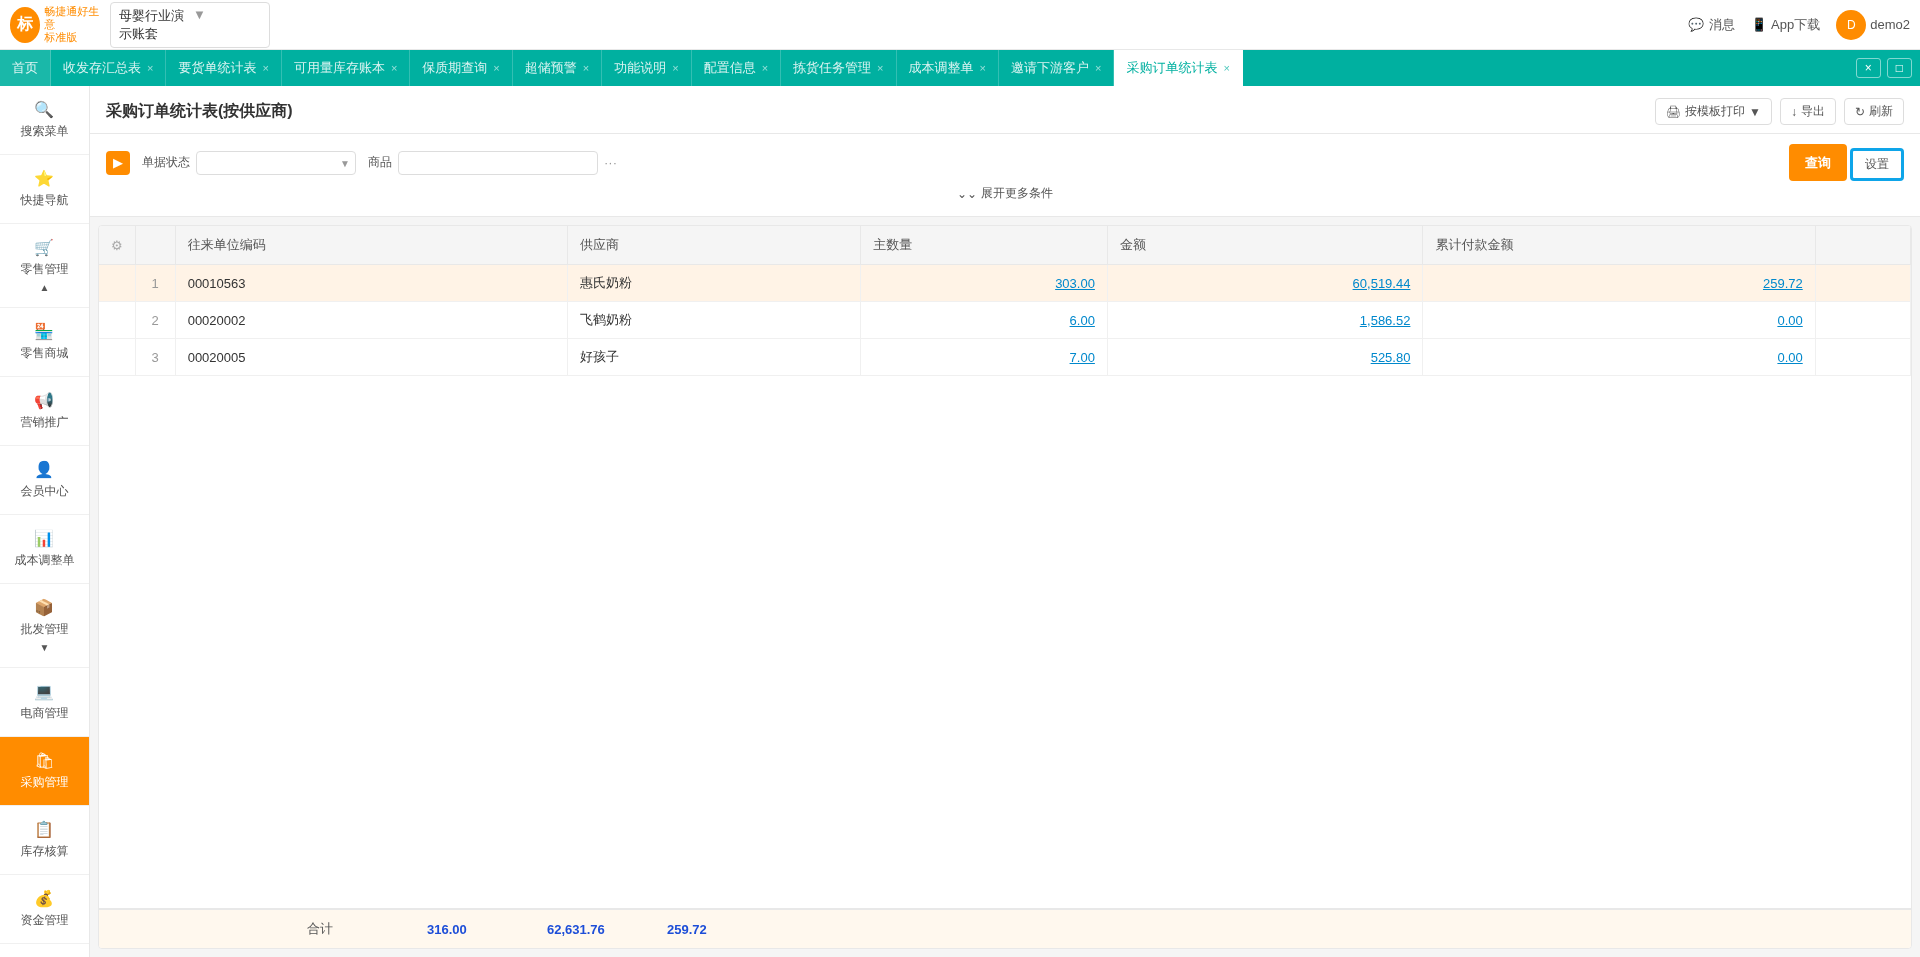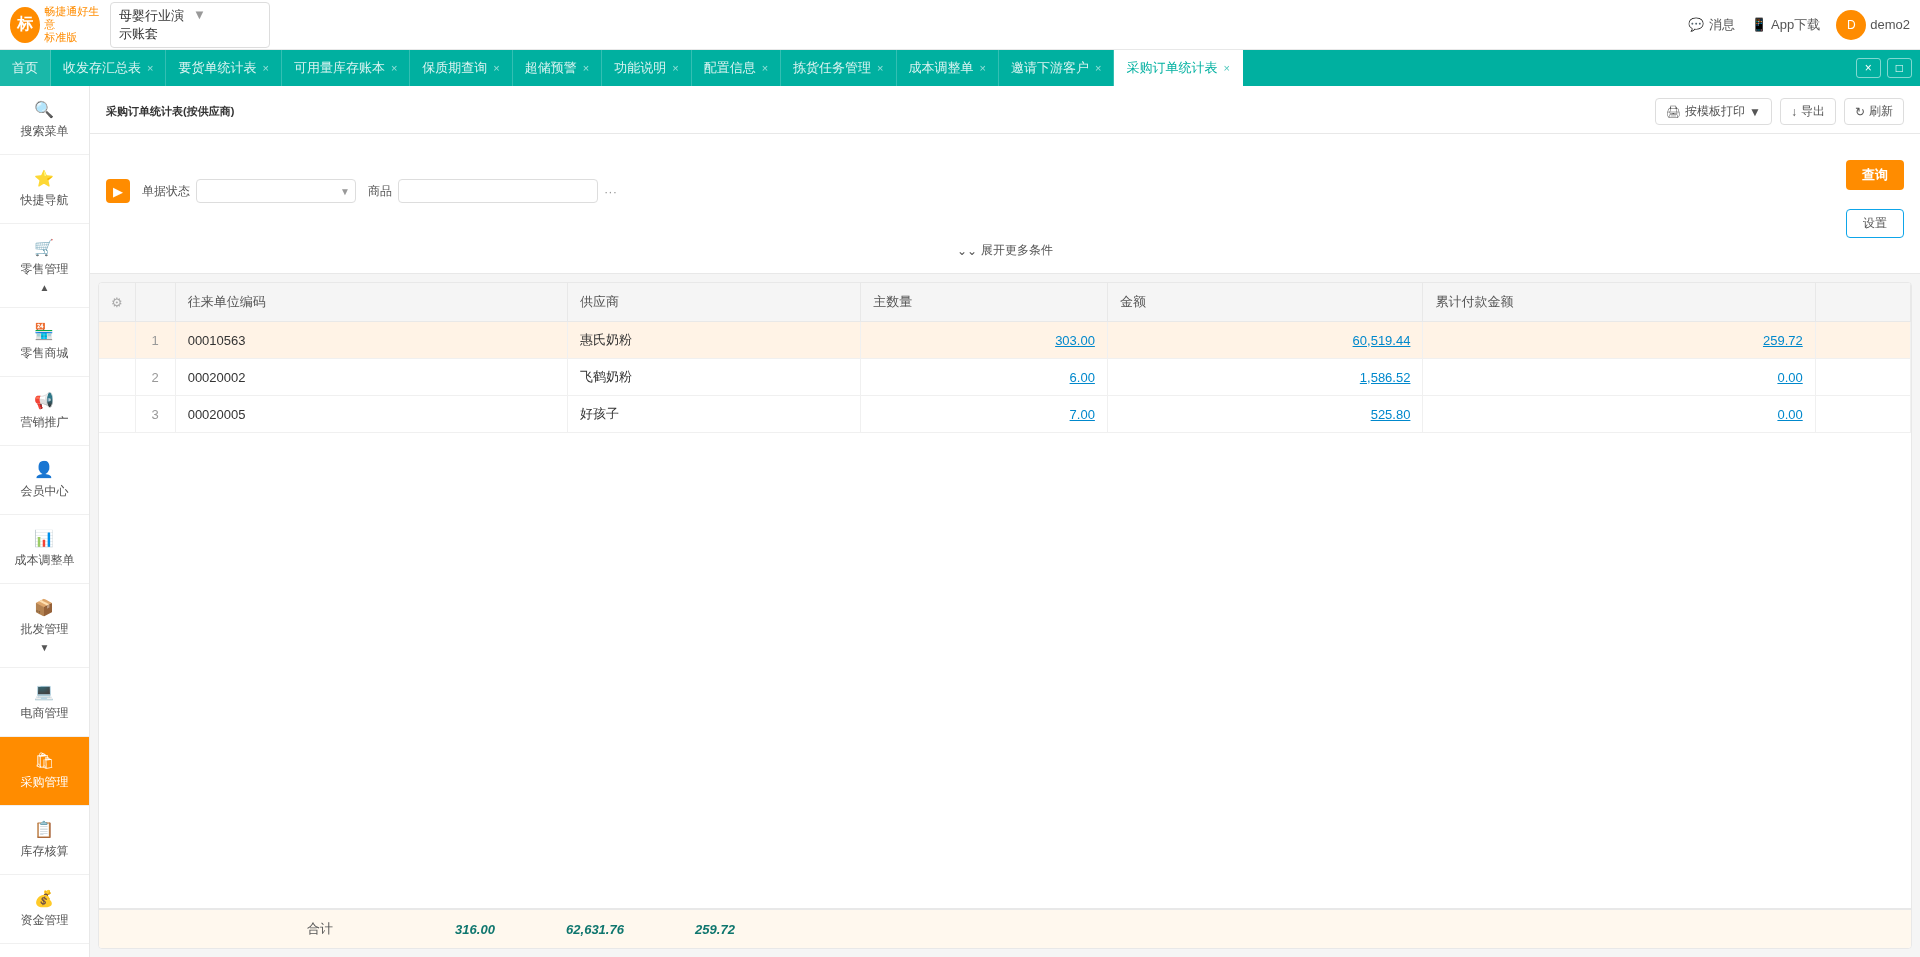--- a/index.html
+++ b/index.html
@@ -35,63 +35,63 @@
     .sidebar-item { display: flex; flex-direction: column; align-items: center; justify-content: center; padding: 14px 4px; cursor: pointer; color: #555; font-size: 12px; text-align: center; border-bottom: 1px solid #f0f0f0; gap: 4px; }
     .sidebar-item.active { background: #ff8c00; color: #fff; }
     .sidebar-item .s-icon { font-size: 16px; }
     .sidebar-item .arrow-down { font-size: 10px; }
 
     
     .content-area { flex: 1; display: flex; flex-direction: column; overflow: hidden; background: #f5f5f5; }
 
     
     .page-header { background: #fff; padding: 12px 16px 8px; border-bottom: 1px solid #e8e8e8; flex-shrink: 0; display: flex; align-items: center; justify-content: space-between; }
-    .page-title { font-size: 11px; font-weight: bold; color: #333; }
+    .page-title { font-size: 16px; font-weight: bold; color: #333; }
     .page-header-actions { display: flex; align-items: center; gap: 8px; }
     .btn-print { display: flex; align-items: center; gap: 4px; border: 1px solid #ddd; background: #fff; padding: 4px 10px; border-radius: 4px; cursor: pointer; font-size: 12px; color: #555; }
     .btn-export { display: flex; align-items: center; gap: 4px; border: 1px solid #ddd; background: #fff; padding: 4px 10px; border-radius: 4px; cursor: pointer; font-size: 12px; color: #555; }
     .btn-refresh { display: flex; align-items: center; gap: 4px; border: 1px solid #ddd; background: #fff; padding: 4px 10px; border-radius: 4px; cursor: pointer; font-size: 12px; color: #555; }
 
     
     .filter-bar { background: #fff; padding: 10px 16px; border-bottom: 1px solid #e8e8e8; flex-shrink: 0; }
     .filter-row { display: flex; align-items: center; gap: 12px; flex-wrap: wrap; }
     .filter-group { display: flex; align-items: center; gap: 6px; }
     .filter-label { font-size: 12px; color: #555; white-space: nowrap; }
     .filter-date-btns { display: flex; gap: 2px; }
     .date-btn { padding: 2px 6px; border: 1px solid #ddd; background: #fff; border-radius: 3px; cursor: pointer; font-size: 12px; color: #555; }
     .date-btn.custom { background: #ff8c00; color: #fff; border-color: #ff8c00; border-radius: 3px; padding: 2px 6px; font-size: 12px; }
     .date-range { font-size: 12px; color: #555; }
     .filter-select { border: 1px solid #ddd; border-radius: 4px; padding: 4px 24px 4px 8px; font-size: 12px; background: #fff; min-width: 160px; appearance: none; cursor: pointer; }
     .select-wrapper { position: relative; display: inline-block; }
     .select-wrapper::after { content: '▼'; position: absolute; right: 6px; top: 50%; transform: translateY(-50%); font-size: 10px; color: #999; pointer-events: none; }
     .filter-input { border: 1px solid #ddd; border-radius: 4px; padding: 4px 8px; font-size: 12px; min-width: 200px; }
     .filter-more-btn { display: flex; align-items: center; gap: 4px; cursor: pointer; color: #555; font-size: 12px; margin: 0 auto; }
     .btn-query { background: #ff8c00; color: #fff; border: none; border-radius: 4px; padding: 6px 16px; cursor: pointer; font-size: 13px; font-weight: bold; }
-    .btn-settings { background: #fff; color: #555; border: 1px solid #0ea5e9; border-radius: 4px; padding: 5px 12px; cursor: pointer; font-size: 12px; margin-top: 4px; }
+    .btn-settings { background: #fff; color: #555; border: 3px solid #0ea5e9; border-radius: 4px; padding: 5px 12px; cursor: pointer; font-size: 12px; margin-top: 4px; }
     .filter-expand-row { display: flex; justify-content: center; padding: 4px 0; }
 
     
     .toggle-arrow { width: 24px; height: 24px; background: #ff8c00; border-radius: 4px; display: flex; align-items: center; justify-content: center; color: #fff; cursor: pointer; flex-shrink: 0; }
 
     
     .table-area { flex: 1; overflow: auto; padding: 0; background: #fff; margin: 8px; border-radius: 4px; border: 1px solid #e8e8e8; display: flex; flex-direction: column; }
     .data-table { width: 100%; border-collapse: collapse; font-size: 13px; }
     .data-table thead tr { background: #f5f5f5; }
     .data-table th { padding: 10px 12px; text-align: left; font-weight: normal; color: #555; border-bottom: 1px solid #e8e8e8; border-right: 1px solid #e8e8e8; white-space: nowrap; }
     .data-table td { padding: 9px 12px; border-bottom: 1px solid #f0f0f0; border-right: 1px solid #f0f0f0; }
     .data-table td.number-val { text-align: right; color: #0088cc; text-decoration: underline; cursor: pointer; }
     .data-table tr.row-odd { background: #fff; }
     .data-table tr.row-even { background: #fff; }
     .data-table tr.highlighted { background: #fff3e6; }
     .data-table .col-index { width: 40px; text-align: center; color: #999; }
     .col-settings { width: 36px; text-align: center; }
     .settings-icon { color: #aaa; cursor: pointer; }
     .table-footer { background: #fff8ee; border-top: 2px solid #e8e8e8; padding: 10px 12px; display: flex; align-items: center; flex-shrink: 0; }
     .footer-label { color: #555; font-weight: normal; min-width: 120px; }
-    .footer-val { min-width: 120px; text-align: center; padding-right: 24px; font-weight: bold; color: #0f766e; font-style: italic; }
+    .footer-val { min-width: 120px; text-align: left; padding-right: 24px; font-weight: bold; color: #1d4ed8; }
   </style>
 </head>
 <body>
 
 <div class="top-bar">
   <div class="logo-area">
     <div class="logo-icon">
       <span>标</span>
     </div>
     <div class="logo-text">畅捷通好生意<br>标准版</div>
@@ -260,21 +260,21 @@
             <select class="filter-select">
               <option value=""></option>
             </select>
           </div>
         </div>
         <div class="filter-group">
           <span class="filter-label">商品</span>
           <input class="filter-input" type="text" style="">
           <span style="cursor:pointer;color:#999;">···</span>
         </div>
-        <div style="margin-left:auto;display:flex;flex-direction:column;gap:15px;margin-top:16px;">
+        <div style="margin-left:auto;display:flex;gap:3px;">
           <button class="btn-query">查询</button>
           <button class="btn-settings">设置</button>
         </div>
       </div>
       <div class="filter-expand-row">
         <div class="filter-more-btn">
           <span>⌄⌄</span>
           <span>展开更多条件</span>
         </div>
       </div>

